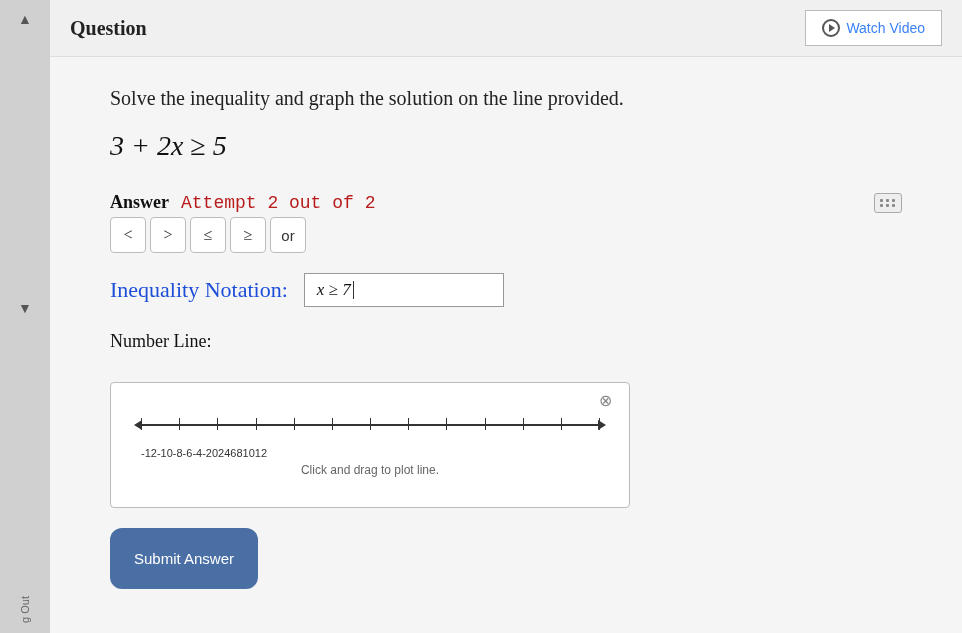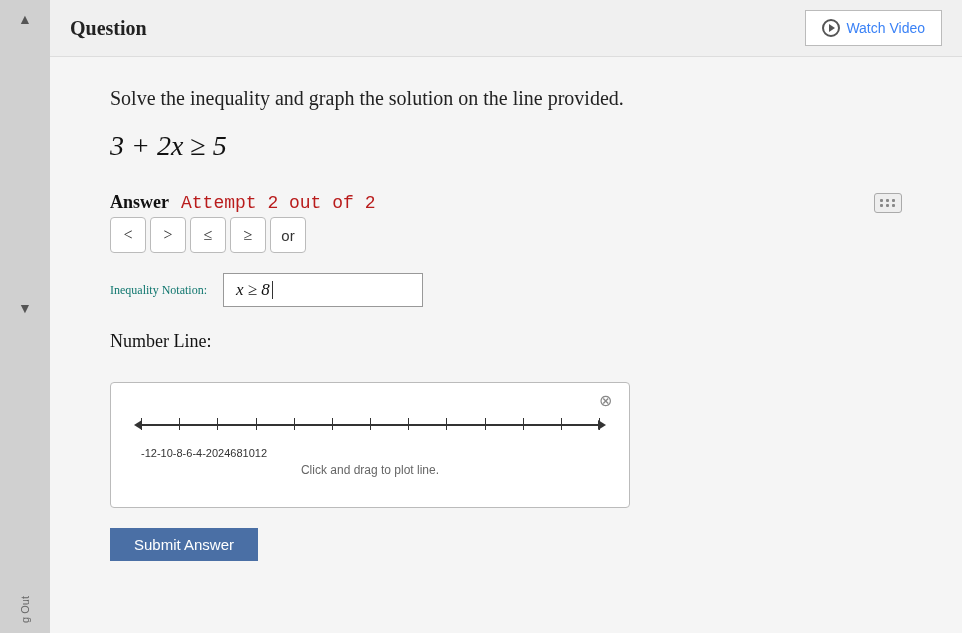--- a/index.html
+++ b/index.html
@@ -196,23 +196,23 @@
     }
 
     
     .inequality-row {
       display: flex;
       align-items: center;
       gap: 16px;
       margin-bottom: 24px;
     }
     .inequality-label {
-      font-size: 12px;
-      font-family: Georgia, serif;
-      color: #0f766e;
+      font-size: 22px;
+      font-family: Georgia, serif;
+      color: #1d4ed8;
     }
     .inequality-input {
       border: 1px solid #999;
       padding: 6px 12px;
       font-size: 17px;
       font-family: Georgia, serif;
       font-style: italic;
       background: white;
       width: 200px;
       outline: none;
@@ -336,24 +336,24 @@
     }
 
     
     .submit-row {
       margin-top: 20px;
     }
     .submit-btn {
       background: #4a6fa5;
       color: white;
       border: none;
-      padding: 8px 24px;
+      padding: 22px 24px;
       font-size: 15px;
       font-family: Arial, sans-serif;
-      border-radius: 0;
+      border-radius: 12px;
       cursor: pointer;
     }
 
     
     .sidebar-mid {
       flex: 1;
       display: flex;
       align-items: center;
       justify-content: center;
     }
@@ -423,21 +423,21 @@
       <button class="op-btn">&lt;</button>
       <button class="op-btn">&gt;</button>
       <button class="op-btn">≤</button>
       <button class="op-btn">≥</button>
       <button class="op-btn op-btn-or">or</button>
     </div>
 
     <div class="inequality-row">
       <span class="inequality-label">Inequality Notation:</span>
       <div class="inequality-input">
-        <span class="inequality-input-text">x ≥ 8</span>
+        <span class="inequality-input-text">x ≥ 7</span>
         <span class="cursor-bar"></span>
       </div>
     </div>
 
     <div class="number-line-label">Number Line:</div>
 
     <div class="number-line-container">
 
       <div class="eraser-icon">⊗</div>
 

